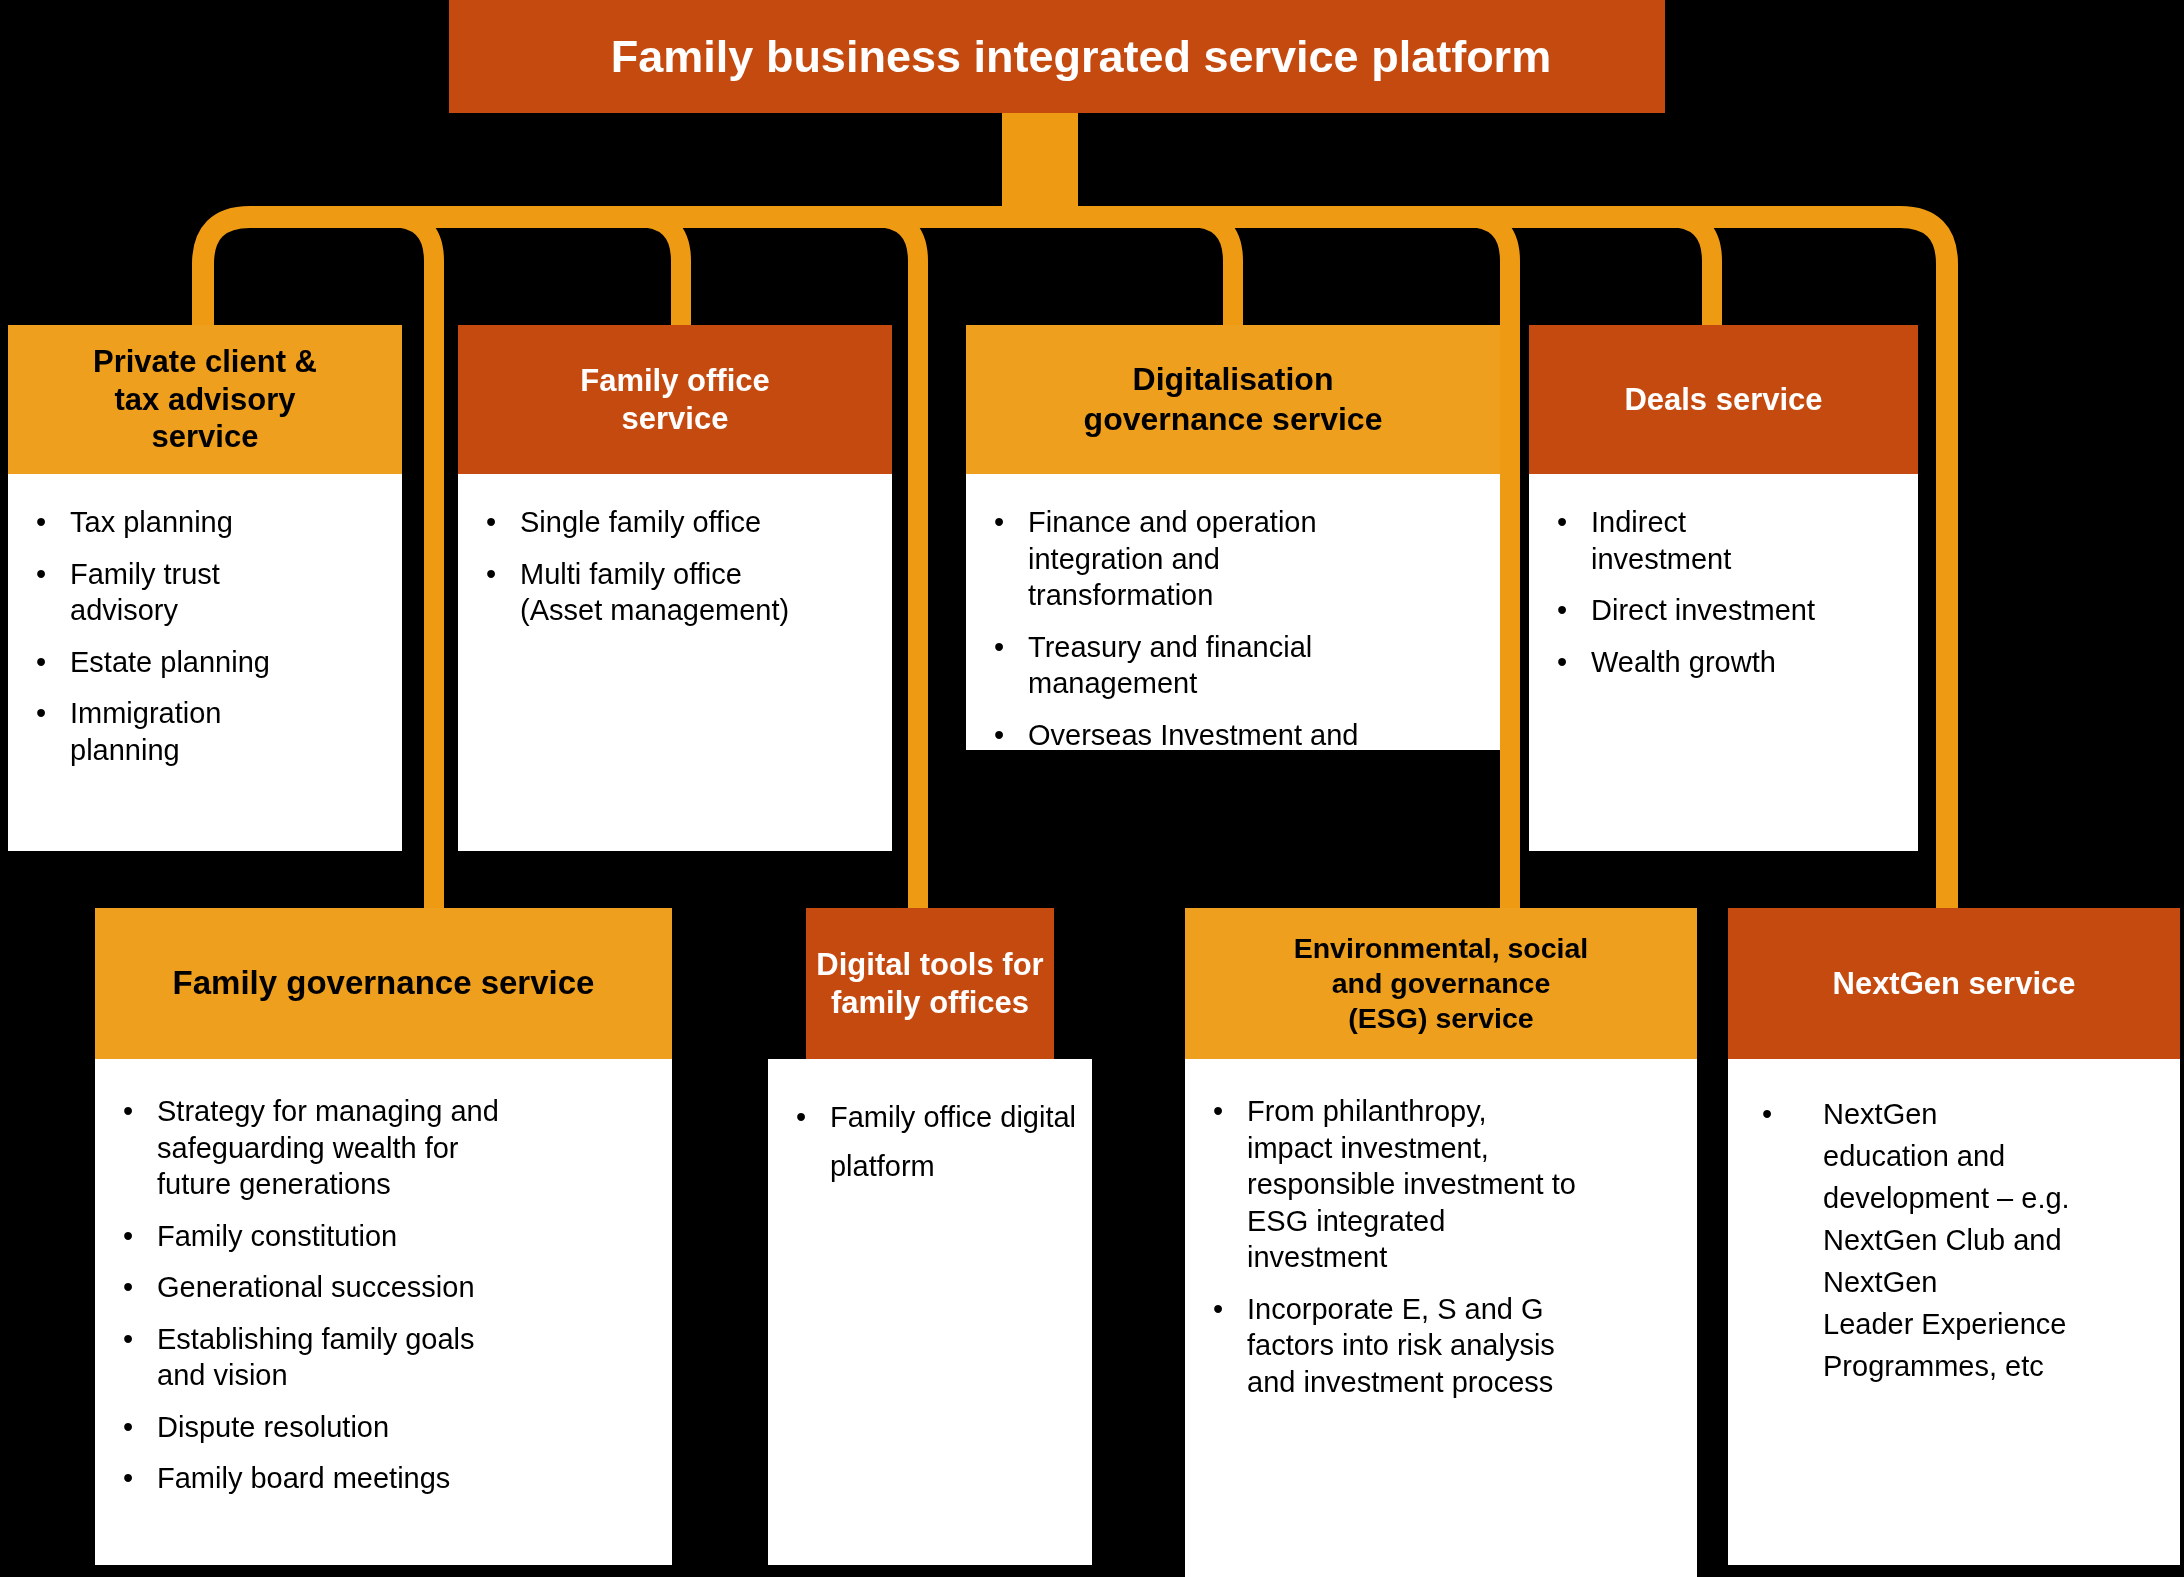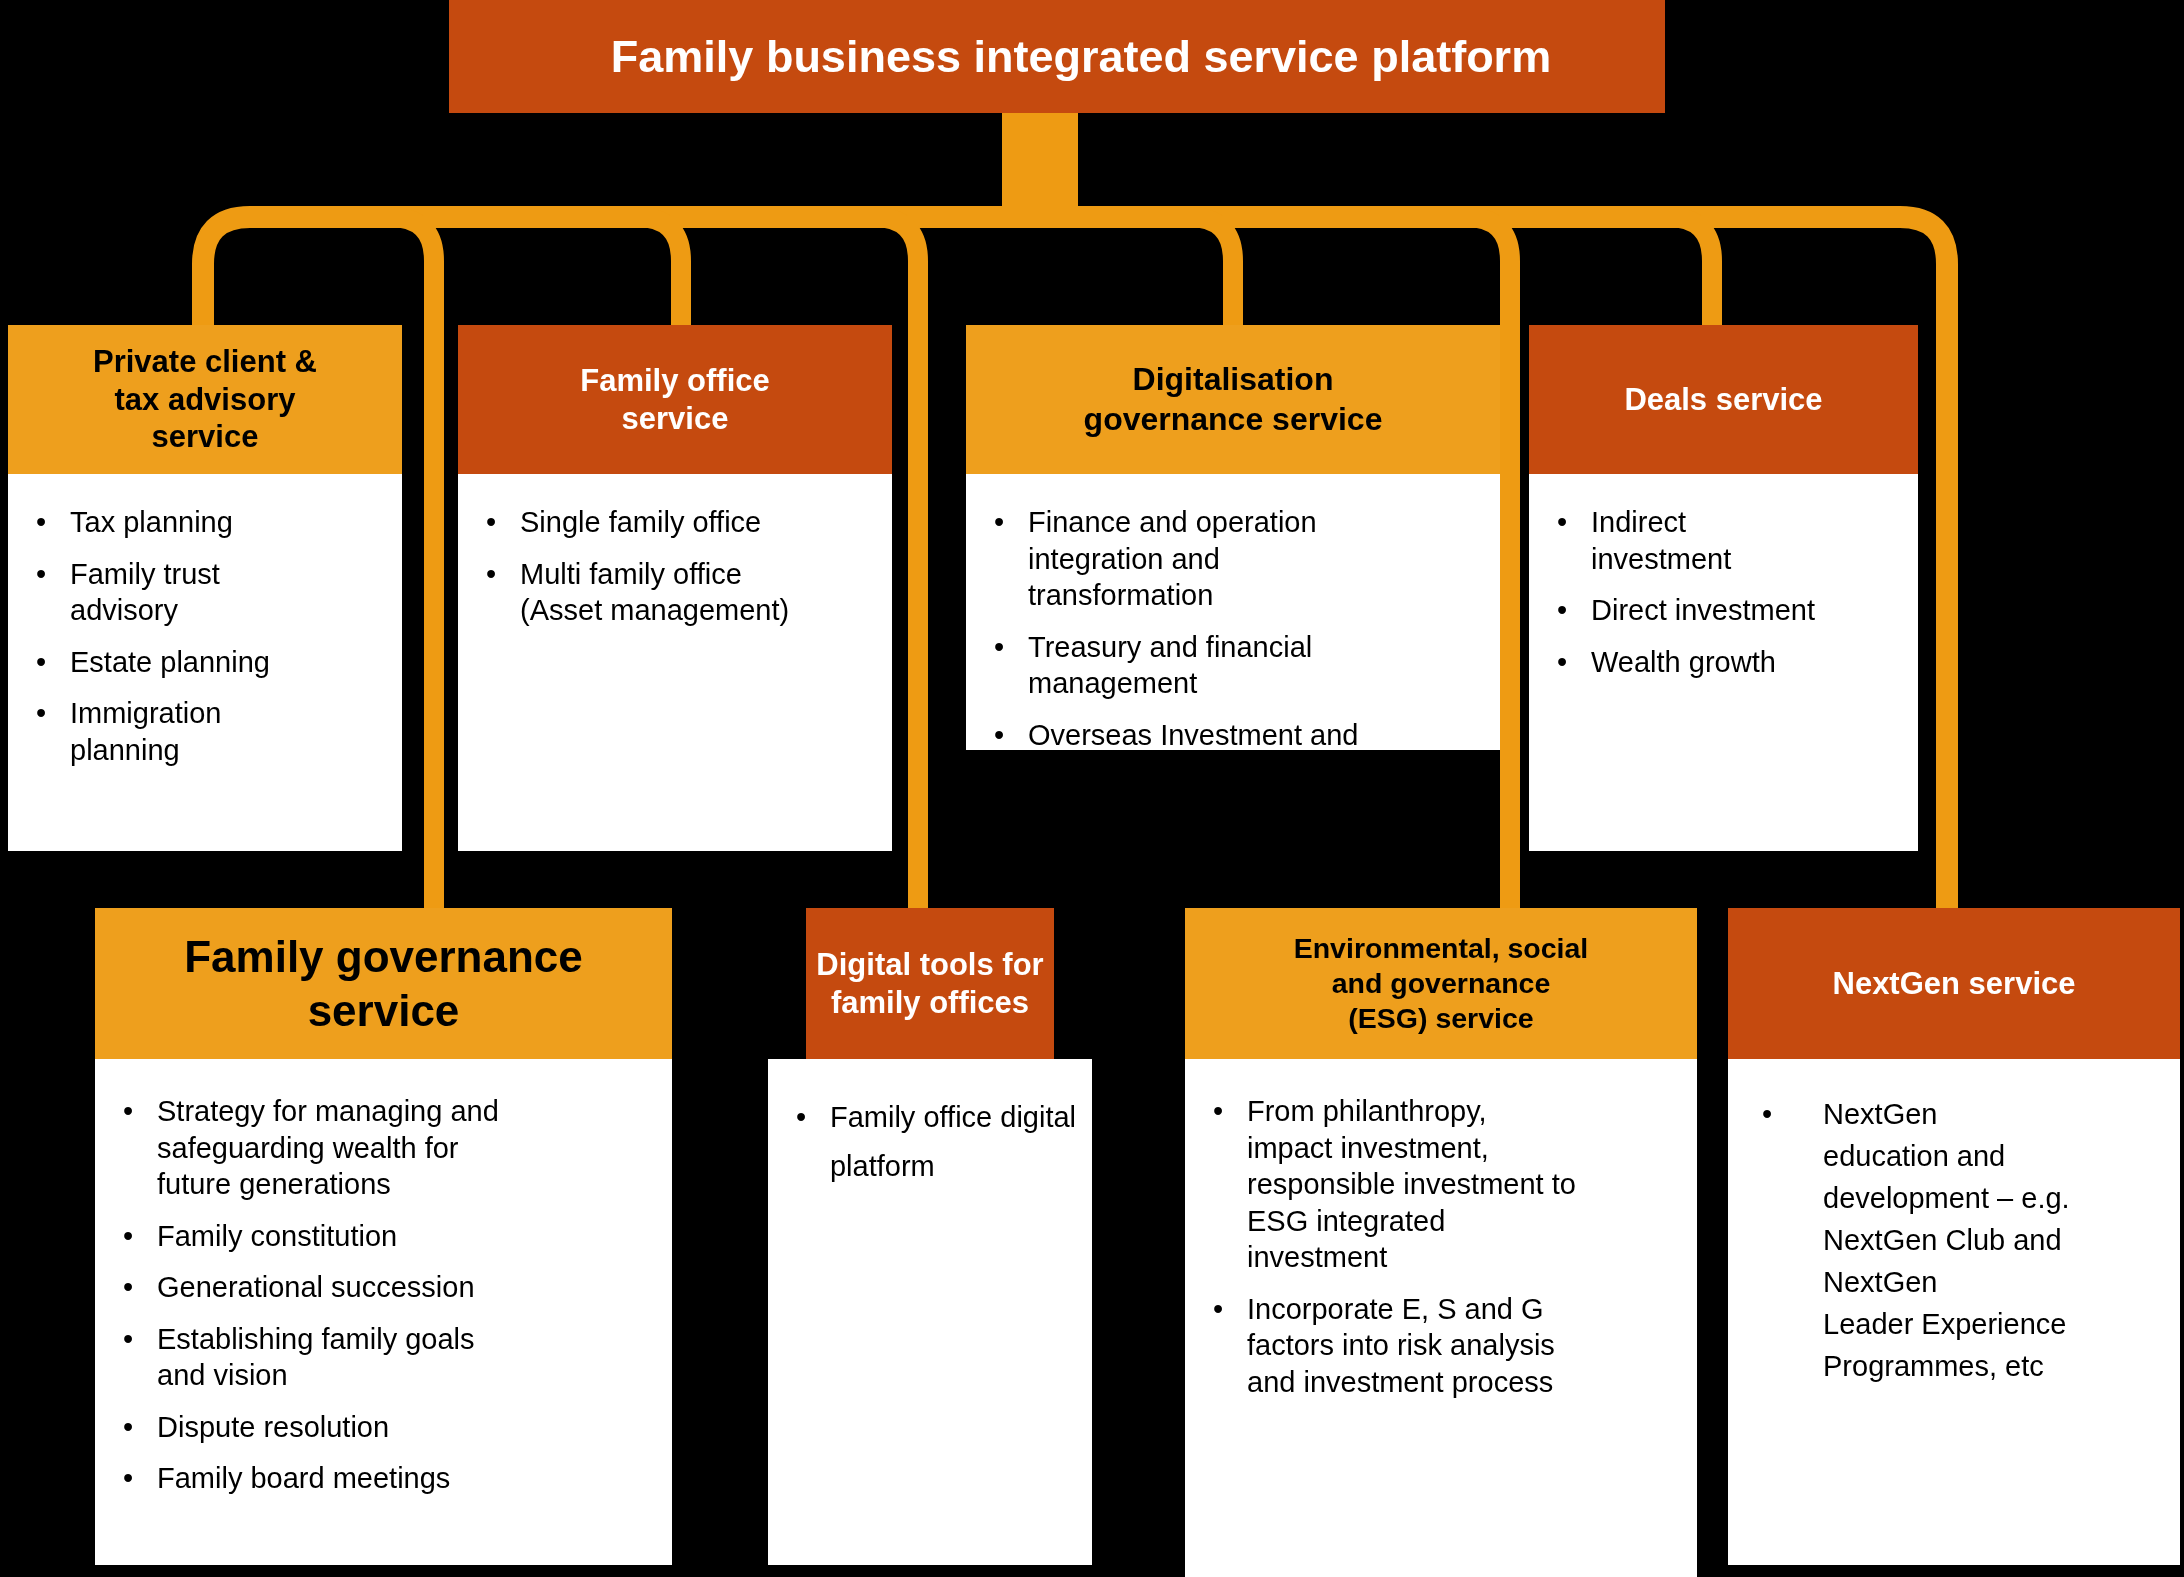--- a/index.html
+++ b/index.html
@@ -35,21 +35,21 @@
   .variant-dark   .hdr { background:var(--dark);   color:var(--text_light); }
   .service-box .bdy { background:var(--body_bg); flex:1 1 auto; overflow:hidden; }
   .service-box ul { list-style:none; margin:4px; padding:26px 12px 0 0; }
   .row2 .service-box-list { padding-top:30px; }
   .service-box li {
     position:relative; padding-left:58px; margin-bottom:15px;
     font-size:29px; line-height:1.26; color:var(--text_dark); white-space:pre-line;
   }
   .service-box li::before { content:"\2022"; position:absolute; left:24px; }
   .hdr-size-default { font-size:31px; }
-  .hdr-size-big { font-size:44px; }
+  .hdr-size-big { font-size:33px; }
   .hdr-size-mid { font-size:32px; }
   .hdr-size-small { font-size:28.5px; }
   .box-digital-tools li { line-height:1.7; }
   .box-nextgen li { padding-left:91px; line-height:1.45; }
   .box-nextgen li::before { left:30px; }
 </style>
 </head>
 <body>
 
 <div id="canvas">

